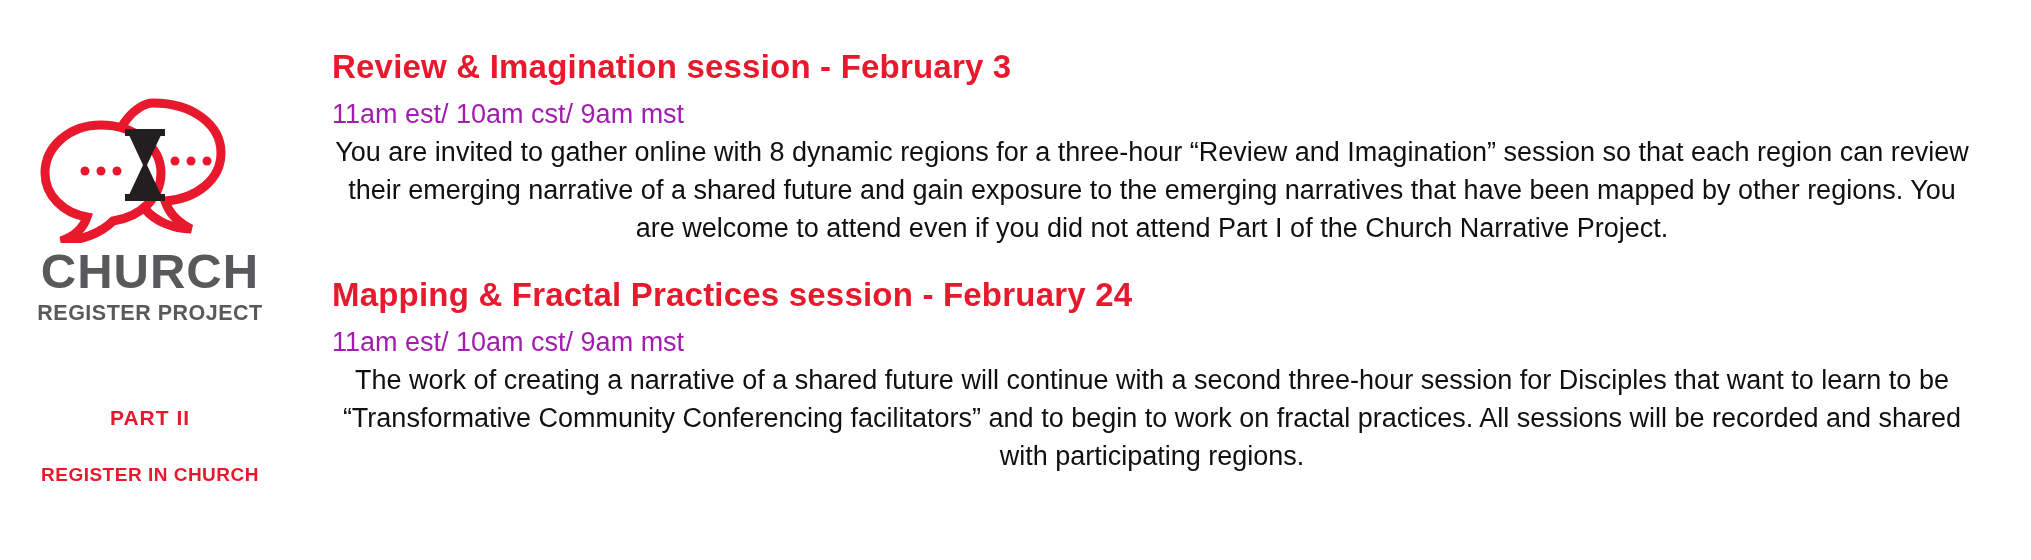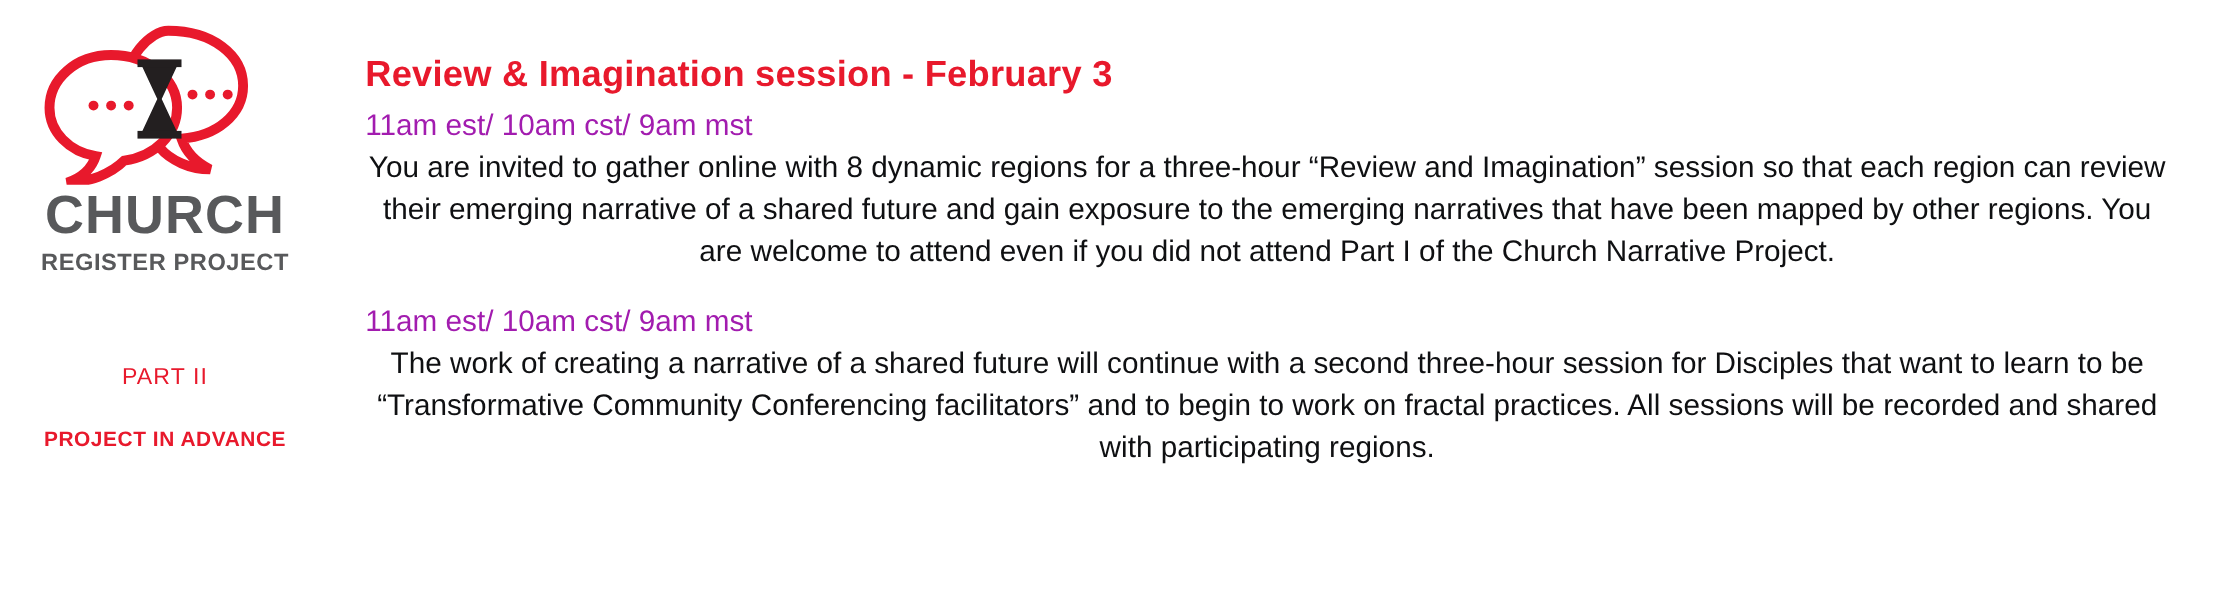--- a/index.html
+++ b/index.html
@@ -23,20 +23,21 @@
   
   .left-col {
     position: absolute;
     left: 0;
     top: 0;
     width: 300px;
     height: 560px;
     display: flex;
     flex-direction: column;
     align-items: center;
+    justify-content: center;
   }
 
   .logo-wrap {
     position: relative;
     width: 250px;
     height: 160px;
     margin-top: 8px;
   }
   .logo-svg {
     display: block;
@@ -64,21 +65,21 @@
     font-size: 21.5px;
     line-height: 24px;
     margin-top: 4px;
   }
 
   .part-label {
     margin-top: 81px;
     width: 250px;
     text-align: center;
     color: #e8192c;
-    font-weight: normal;
+    font-weight: bold;
     font-size: 21px;
     letter-spacing: 1px;
   }
   .register-label {
     margin-top: 34px;
     width: 290px;
     text-align: center;
     color: #e8192c;
     font-weight: bold;
     font-size: 19px;
@@ -144,30 +145,31 @@
         <path d="M104 52 L136 52 L122 82 L136 112 L104 112 L118 82 Z" fill="#231f20"></path>
         <rect x="100" y="46" width="40" height="7" fill="#231f20"></rect>
         <rect x="100" y="111" width="40" height="7" fill="#231f20"></rect>
       </svg>
     </div>
 
     <div class="logo-word">CHURCH</div>
     <div class="logo-sub">REGISTER PROJECT</div>
 
     <div class="part-label">PART  II</div>
-    <div class="register-label">PROJECT  IN ADVANCE</div>
+    <div class="register-label">REGISTER  IN CHURCH</div>
   </div>
 
   <div class="content">
 
     <div class="session">
       <h2 class="session-title">Review &amp; Imagination session - February 3</h2>
       <p class="session-time">11am est/ 10am cst/ 9am mst</p>
       <p class="session-body">You are invited to gather online with 8 dynamic regions for a three-hour “Review and Imagination” session so that each region can review their emerging narrative of a shared future and gain exposure to the emerging narratives that have been mapped by other regions. You are welcome to attend even if you did not attend Part I of the Church Narrative Project.</p>
     </div>
 
     <div class="session">
+      <h2 class="session-title">Mapping &amp; Fractal Practices session - February 24</h2>
       <p class="session-time">11am est/ 10am cst/ 9am mst</p>
       <p class="session-body">The work of creating a narrative of a shared future will continue with a second three-hour session for Disciples that want to learn to be “Transformative Community Conferencing facilitators” and to begin to work on fractal practices. All sessions will be recorded and shared with participating regions.</p>
     </div>
 
   </div>
 </div>
 
 </body></html>

